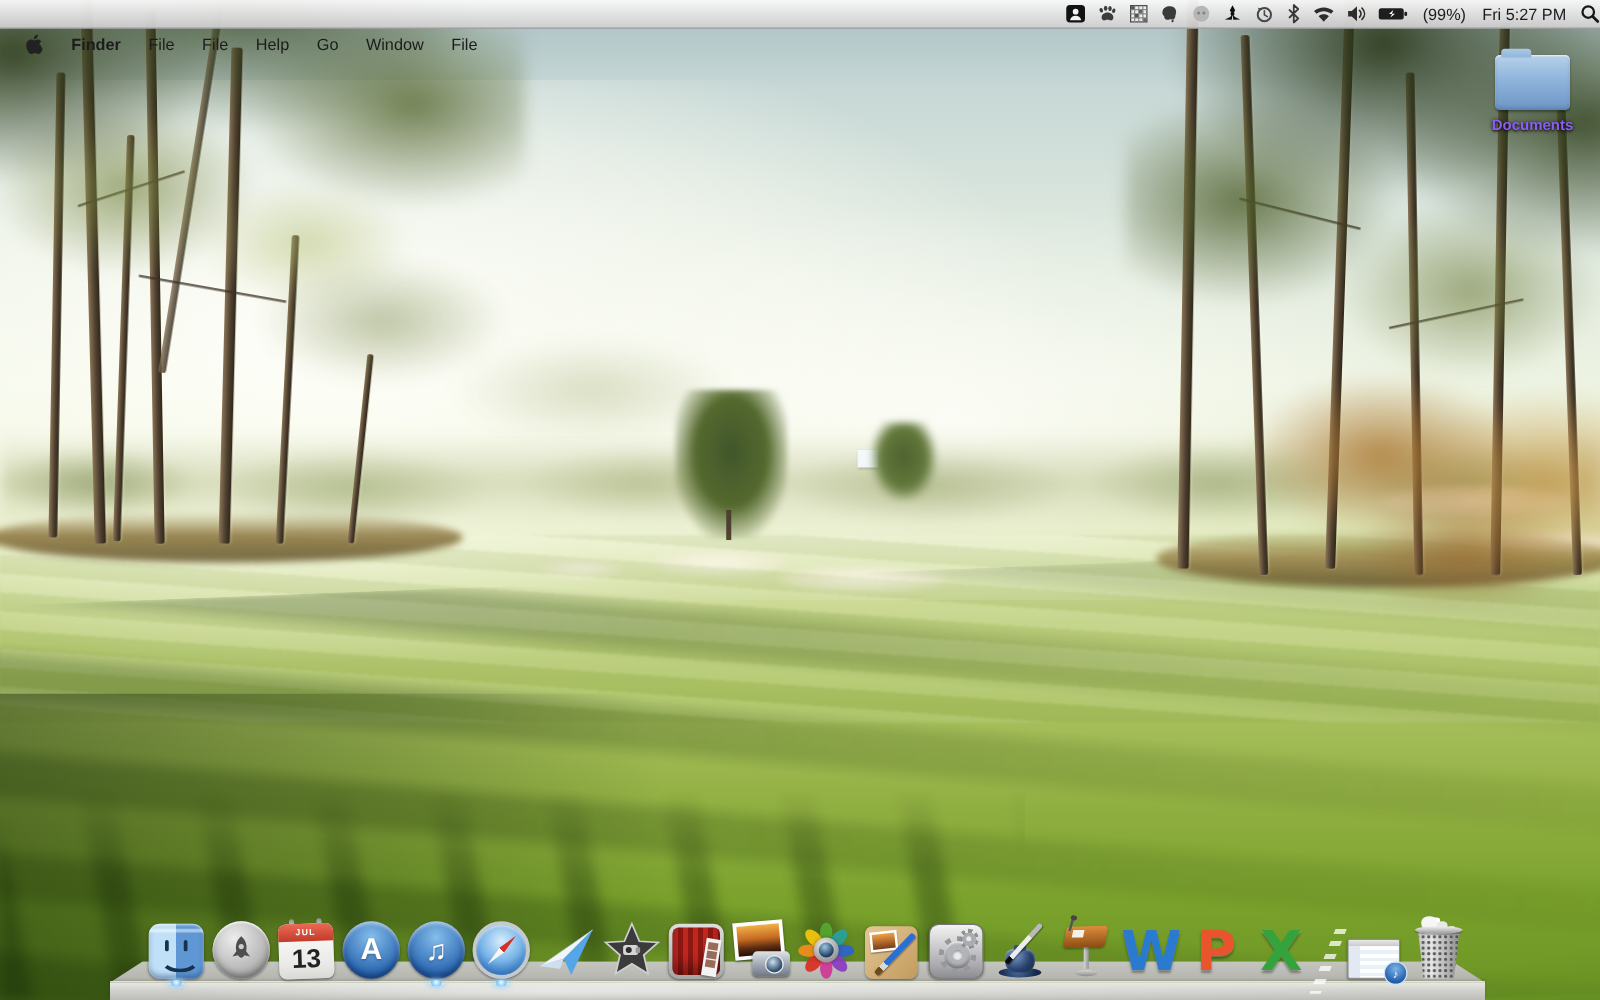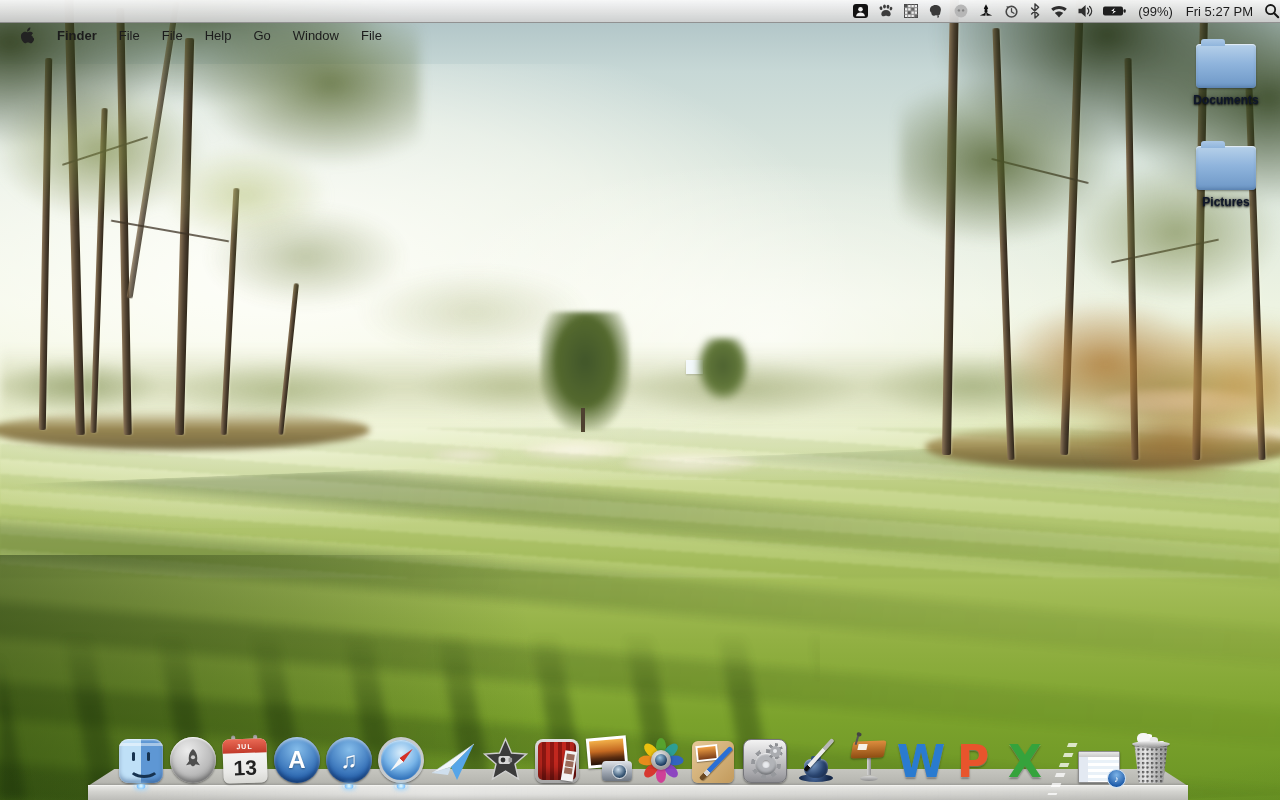--- a/index.html
+++ b/index.html
@@ -96,21 +96,21 @@
 
   
   #deskicons{position:absolute;top:38px;right:6px;width:96px;display:flex;flex-direction:column;
     align-items:center;gap:31px;z-index:10;}
   .dicon{display:flex;flex-direction:column;align-items:center;width:96px;}
   .folder{width:60px;height:44px;position:relative;border-radius:4px;margin-top:6px;
     background:linear-gradient(180deg,#b7d1ea 0%,#8fb4dc 45%,#6d97c6 100%);
     box-shadow:inset 0 1px 1px rgba(255,255,255,.65),inset 0 -2px 3px rgba(40,70,110,.25),0 1px 2px rgba(0,0,0,.35);}
   .folder::before{content:'';position:absolute;top:-5px;left:5px;width:24px;height:7px;
     border-radius:3px 3px 0 0;background:linear-gradient(180deg,#abc8e6,#90b5dc);}
-  .desk-label{margin-top:5px;font-size:12px;font-weight:bold;line-height:1.3;color:#0f172a;text-align:center;
+  .desk-label{margin-top:5px;font-size:12px;font-weight:bold;line-height:1.3;color:#8b5cf6;text-align:center;
     text-shadow:0 1px 2px rgba(0,0,0,.9),0 0 4px rgba(0,0,0,.55);}
   .webloc{width:38px;height:48px;position:relative;margin-top:2px;border-radius:2px;
     background:linear-gradient(160deg,#ffffff 70%,#e6e6e6);box-shadow:0 1px 2px rgba(0,0,0,.4);}
   .webloc::before{content:'';position:absolute;top:0;right:0;border-style:solid;border-width:0 9px 9px 0;
     border-color:transparent #c9cdd2 transparent transparent;}
   .minicompass{position:absolute;left:7px;top:12px;width:24px;height:24px;border-radius:50%;
     border:2px solid #cdd2d6;box-shadow:0 1px 1px rgba(0,0,0,.3);
     background:radial-gradient(circle at 50% 35%,#d3e8f9,#5b9bd8 60%,#2f6cab);}
   .minicompass::after{content:'';position:absolute;left:50%;top:50%;width:4px;height:16px;margin:-8px 0 0 -2px;
     clip-path:polygon(50% 0,100% 50%,50% 100%,0 50%);transform:rotate(-45deg);
@@ -453,24 +453,20 @@
         </svg>
     </span>
   </div>
 </div>
 
 <div id="deskicons">
   <div class="dicon">
     <div class="folder"></div>
     <div class="desk-label">Documents</div>
   </div>
-  <div class="dicon">
-    <div class="folder"></div>
-    <div class="desk-label">Pictures</div>
-  </div>
 </div>
 
 <div id="dock">
   <div class="shelf-top"></div>
   <div class="shelf-front"></div>
   <div class="shelf-sheen"></div>
 
   <div id="dockicons">
 
     <div class="dock-item">

